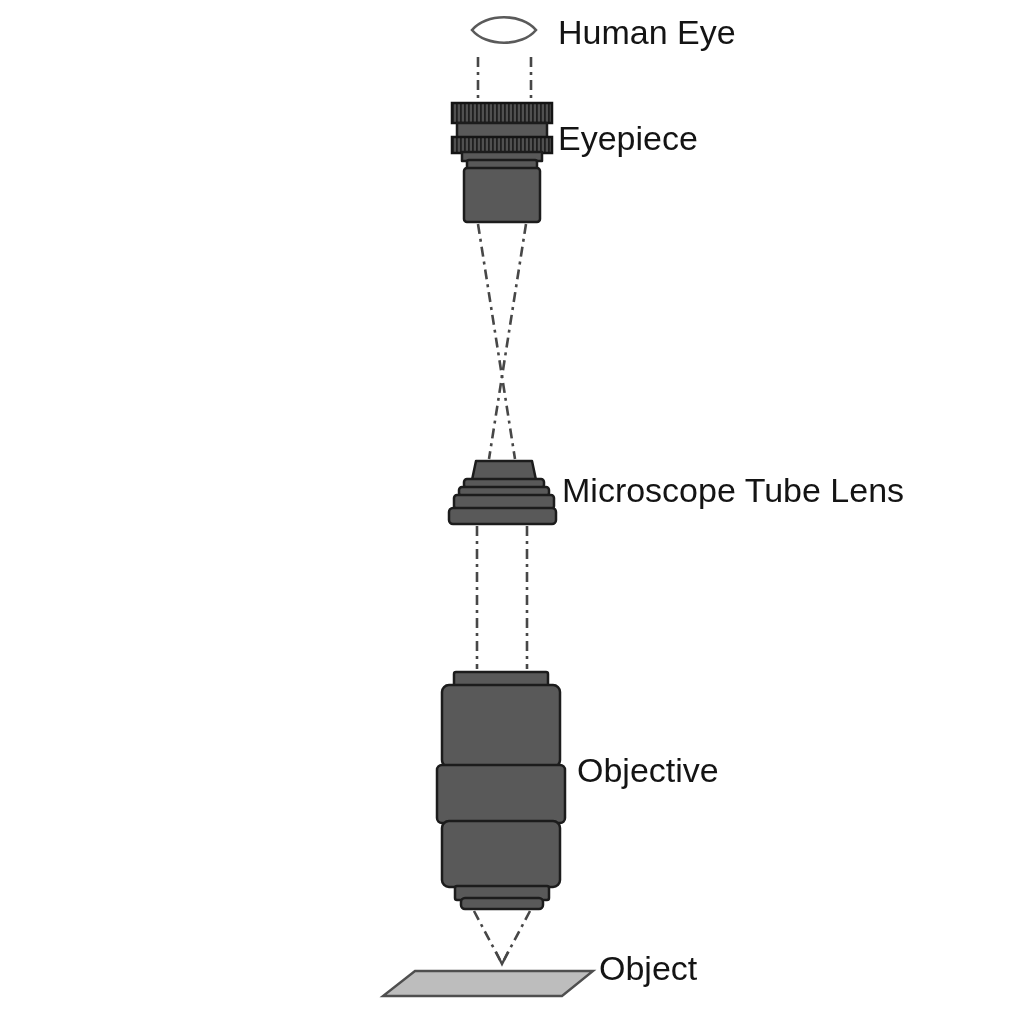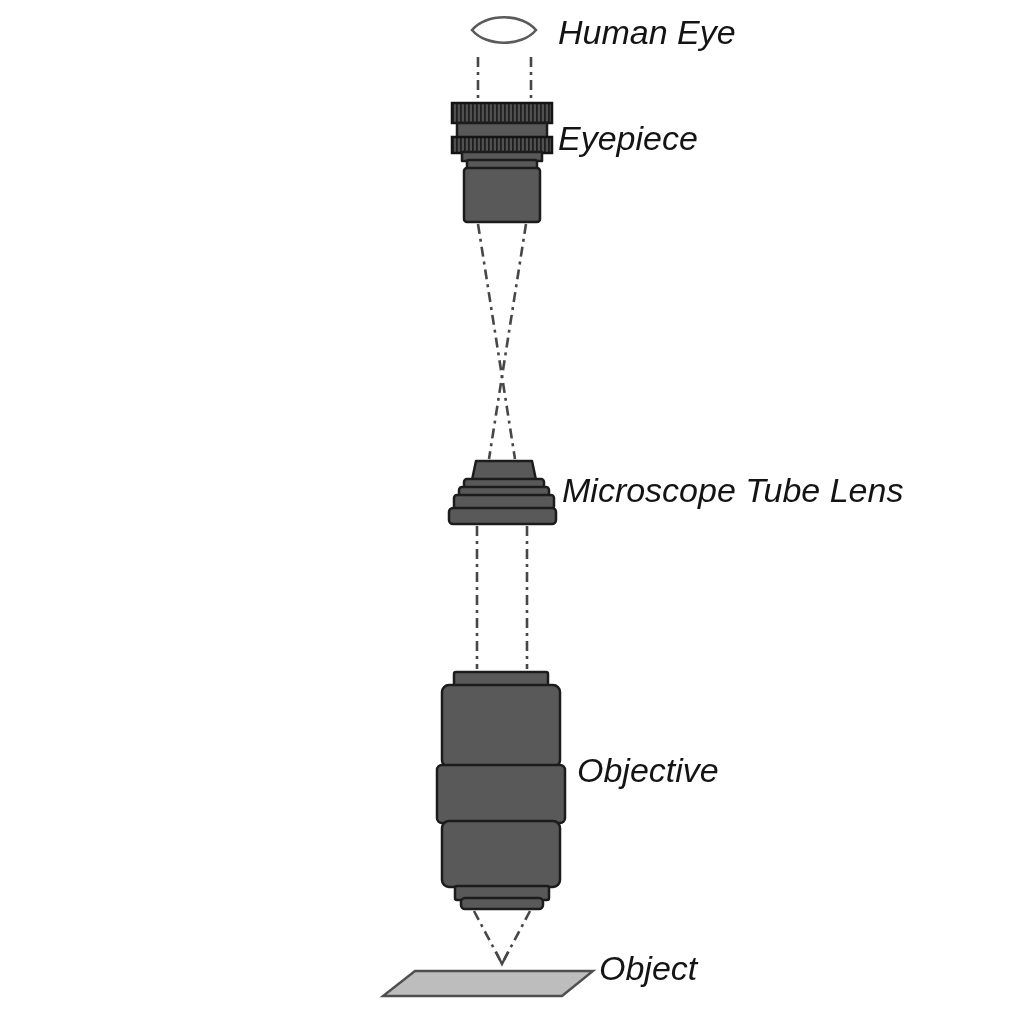--- a/index.html
+++ b/index.html
@@ -3,21 +3,20 @@
 <meta charset="utf-8">
 <style>
   html, body { margin: 0; padding: 0; background: #ffffff; }
   .canvas {
     position: relative;
     width: 1024px;
     height: 1024px;
     background: #ffffff;
     overflow: hidden;
     font-family: "Liberation Sans", sans-serif;
-    font-style: italic;
   }
   svg { display: block; }
   .part {
     fill: #595959;
     stroke: #1c1c1c;
     stroke-width: 2.5;
     stroke-linejoin: round;
   }
   .knurl-band {
     fill: url(#knurlPattern);

